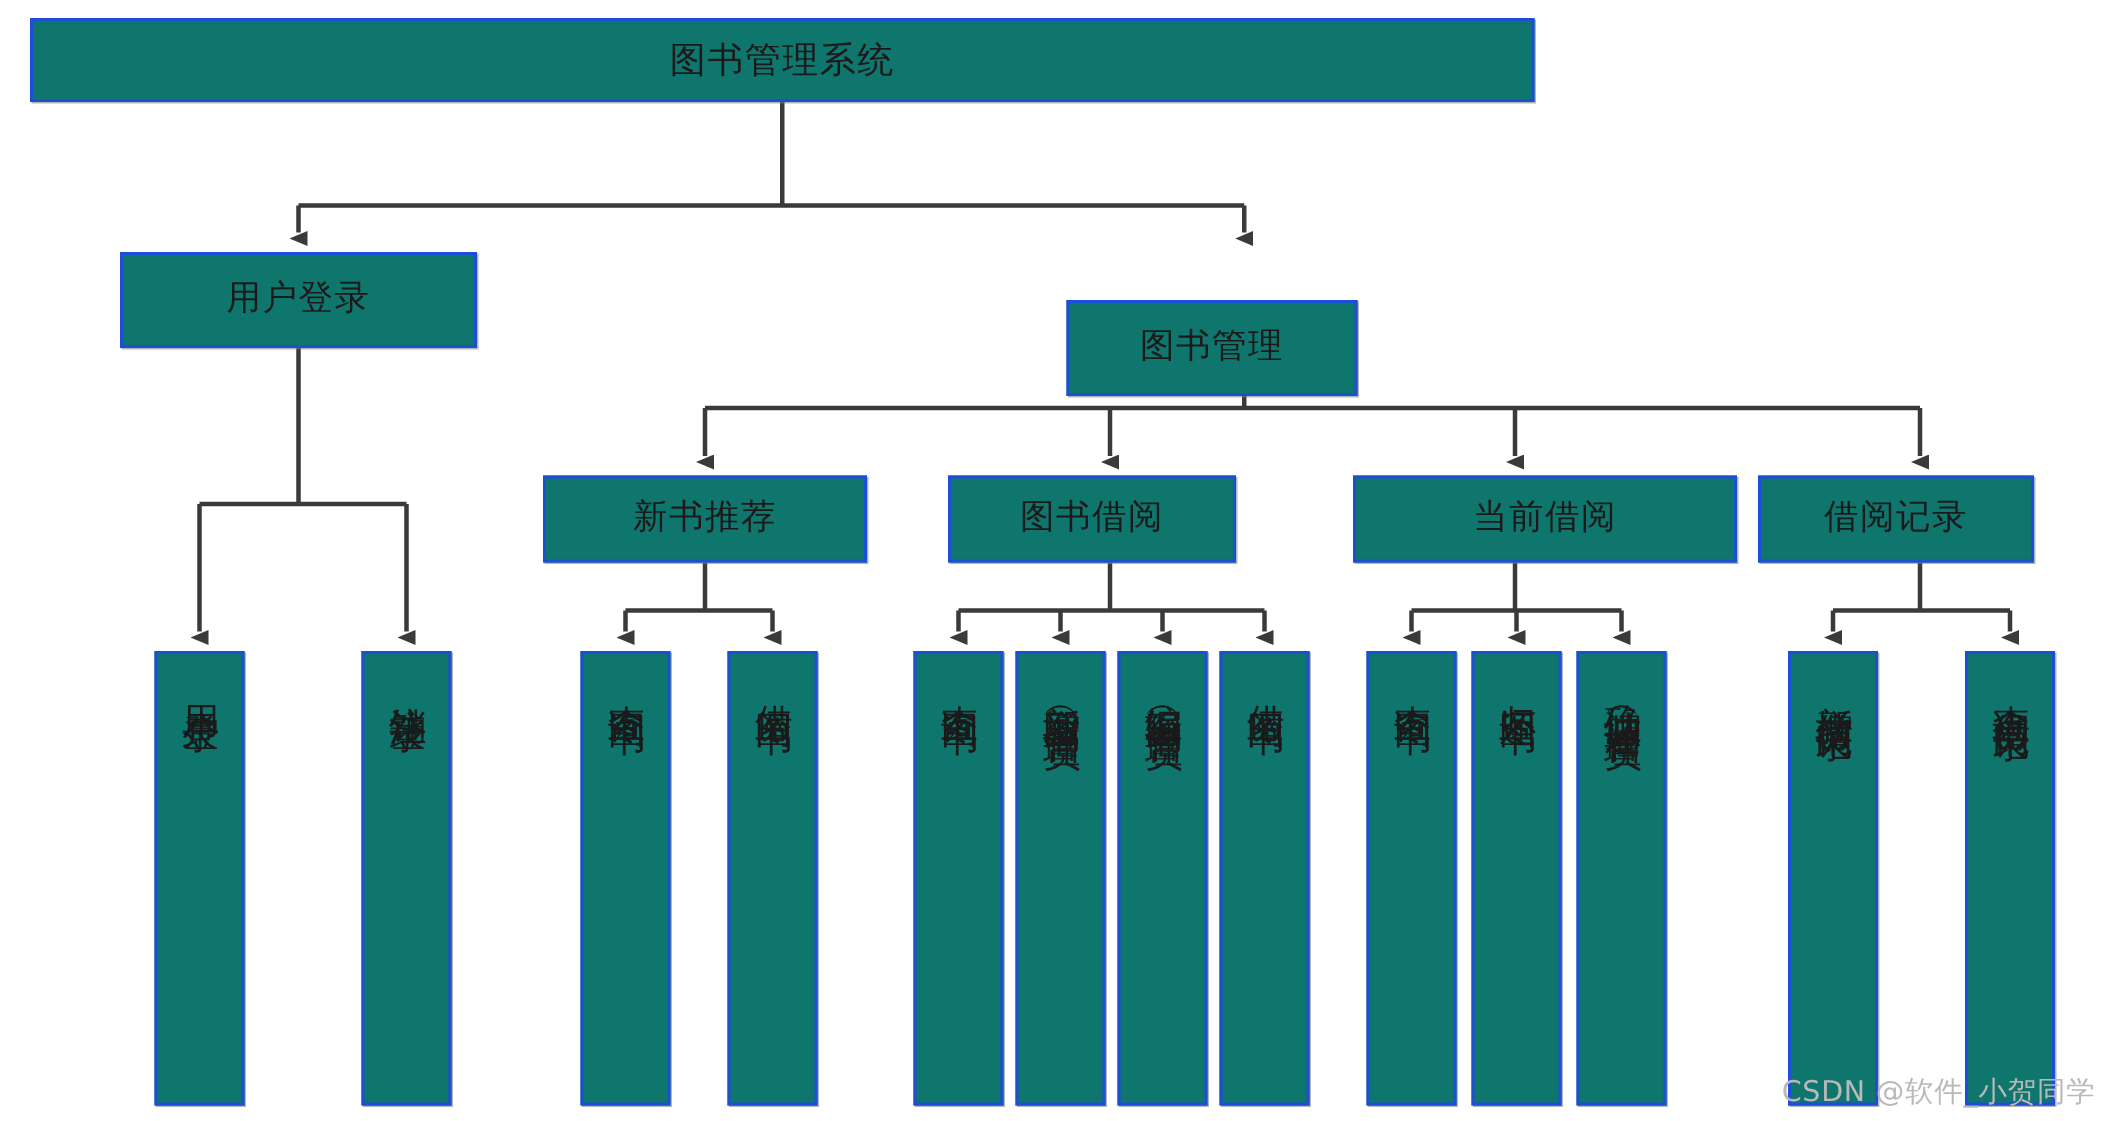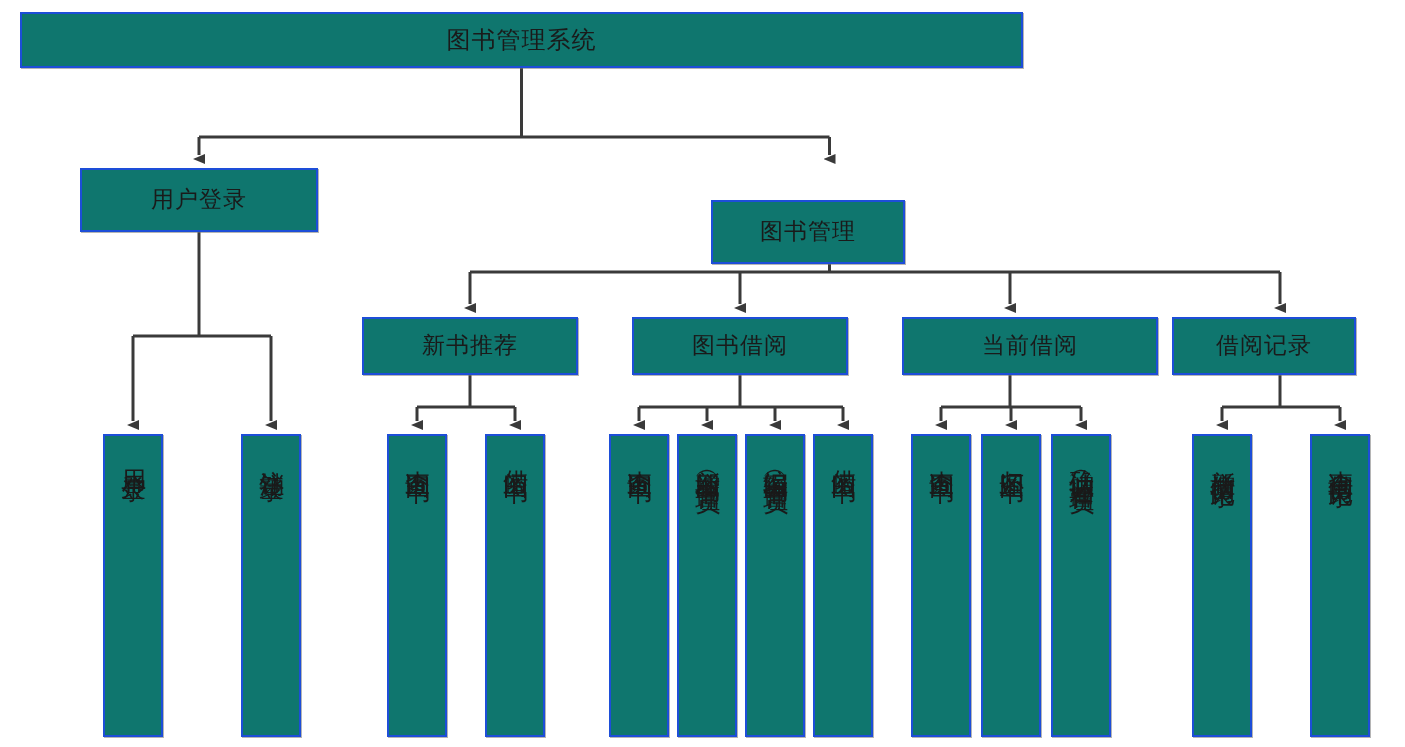--- a/index.html
+++ b/index.html
@@ -127,21 +127,21 @@
       </div>
       <div class="node horiz" style="left: 80px; top: 168px; width: 238px; height: 64px;">
         <span class="label">用户登录</span>
       </div>
       <div class="node horiz" style="left: 711px; top: 168px; width: 194px; height: 64px; margin-top: 32px;">
         <span class="label">图书管理</span>
       </div>
       <div class="node horiz" style="left: 362px; top: 317px; width: 216px; height: 58px; align-items: center;">
         <span class="label">新书推荐</span>
       </div>
-      <div class="node horiz" style="left: 632px; top: 317px; width: 216px; height: 58px;">
+      <div class="node horiz" style="left: 632px; top: 317px; width: 192px; height: 58px;">
         <span class="label">图书借阅</span>
       </div>
       <div class="node horiz" style="left: 902px; top: 317px; width: 256px; height: 58px;">
         <span class="label">当前借阅</span>
       </div>
       <div class="node horiz" style="left: 1172px; top: 317px; width: 184px; height: 58px;">
         <span class="label">借阅记录</span>
       </div>
       <div class="node vert" style="left: 103px; top: 434px; width: 60px; height: 303px;">
         <span class="label">用户登录</span>
@@ -177,14 +177,15 @@
         <span class="label">确认归还（管理员）</span>
       </div>
       <div class="node vert" style="left: 1192px; top: 434px; width: 60px; height: 303px;">
         <span class="label">新增借阅记录</span>
       </div>
       <div class="node vert" style="left: 1310px; top: 434px; width: 60px; height: 303px;">
         <span class="label">查询借阅记录</span>
       </div>
     </div>
 
+  <div class="watermark">CSDN @软件_小贺同学</div>
 
 </div>
 
 </body></html>

